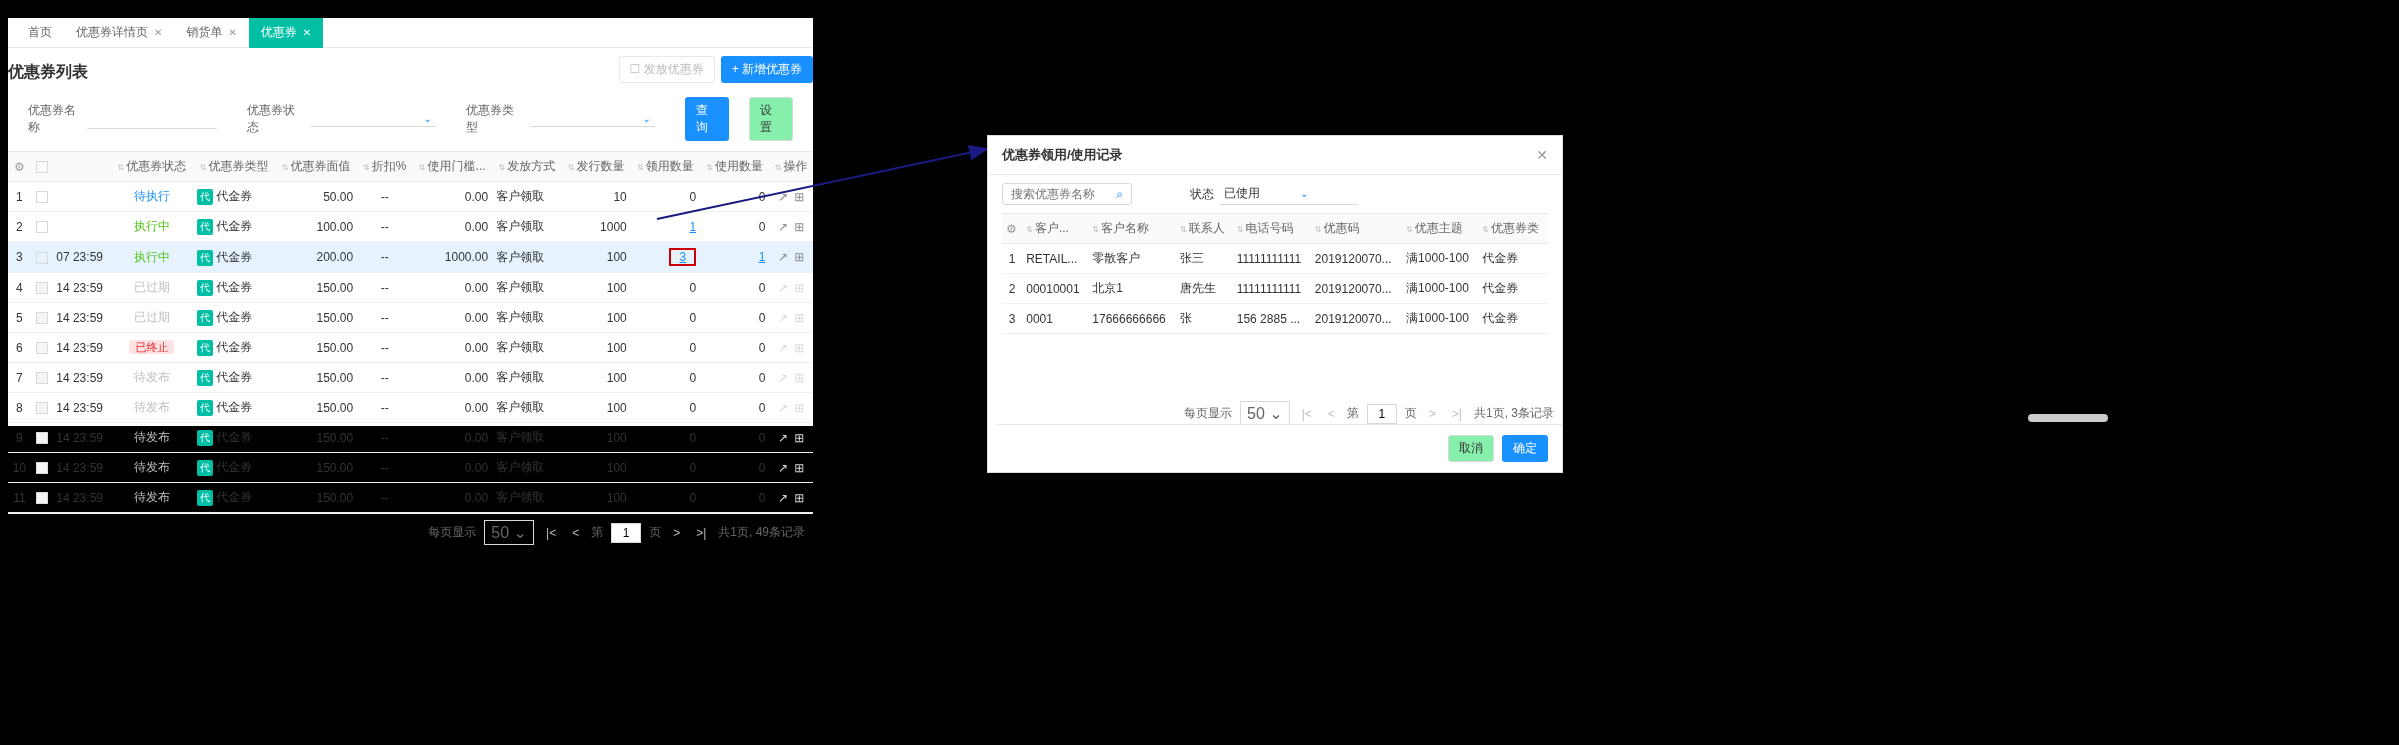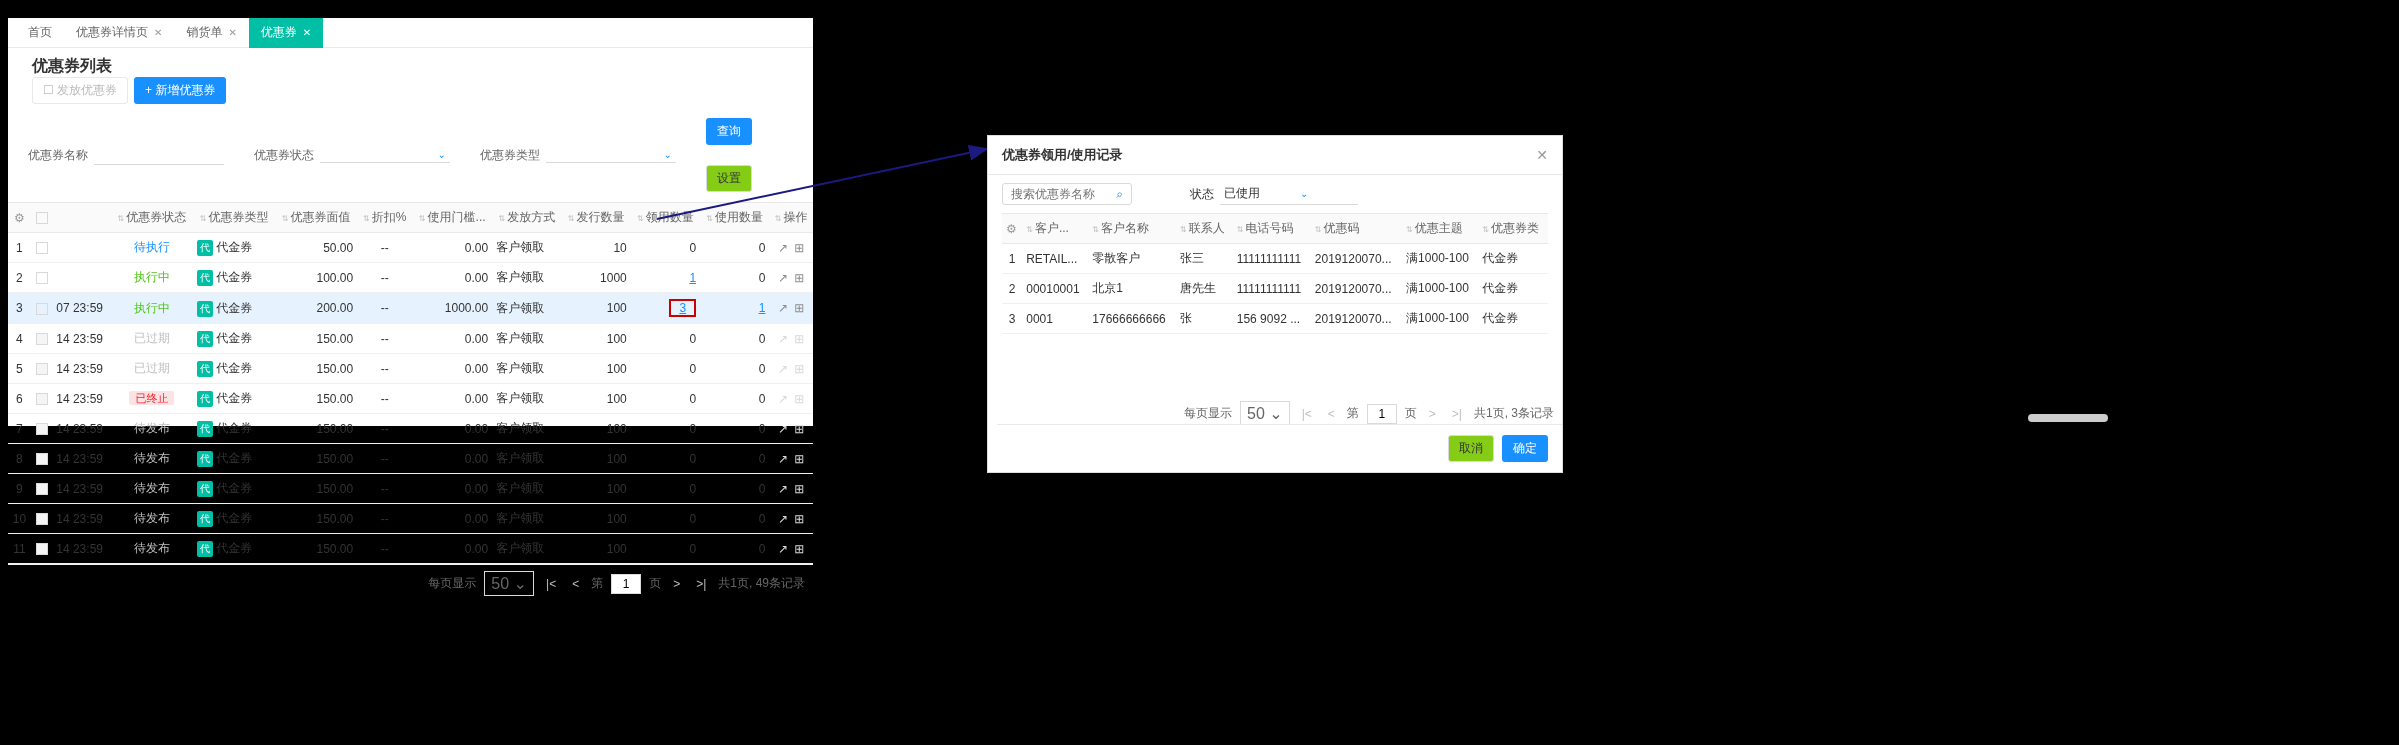--- a/index.html
+++ b/index.html
@@ -5,34 +5,34 @@
 * { box-sizing: border-box; margin: 0; padding: 0; }
 body { font-family: -apple-system, "PingFang SC", "Microsoft YaHei", sans-serif; font-size: 12px; color: #333; background: #000; }
 .canvas { position: relative; width: 2399px; height: 745px; }
 .panel-left { position: absolute; left: 8px; top: 18px; width: 805px; height: 408px; background: #fff; }
 .panel-right { position: absolute; left: 987px; top: 135px; width: 576px; height: 338px; background: #fff; border: 1px solid #ddd; }
 .tabs { display: flex; align-items: center; border-bottom: 1px solid #e8e8e8; height: 30px; padding: 0 8px; }
 .tab { padding: 0 12px; height: 30px; display: flex; align-items: center; font-size: 12px; color: #666; cursor: pointer; position: relative; }
 .tab .close { margin-left: 6px; color: #999; font-size: 10px; }
 .tab.active { background: #00bfa5; color: #fff; }
 .tab.active .close { color: #fff; }
-.header-row { display: flex; align-items: flex-start; justify-content: space-between; padding: 8px 24px; flex-direction: column; }
+.header-row { display: flex; align-items: flex-end; justify-content: space-between; padding: 8px 0; }
 .page-title { font-size: 16px; font-weight: 600; }
 .header-actions { display: flex; gap: 6px; align-items: center; }
 .btn { padding: 4px 10px; font-size: 12px; border-radius: 3px; cursor: pointer; border: 1px solid transparent; }
 .btn-disabled { color: #bbb; border-color: #e8e8e8; }
 .btn-primary { background: #1890ff; color: #fff; }
-.btn-default { background: #84cc16; border-color: #d9d9d9; color: #333; }
+.btn-default { background: #86efac; border-color: #d9d9d9; color: #333; }
 .filters { display: flex; align-items: center; gap: 30px; padding: 6px 20px 10px 20px; }
 .filter-item { display: flex; align-items: center; gap: 6px; }
 .filter-label { color: #666; }
 .filter-input { border: none; border-bottom: 1px solid #d9d9d9; width: 130px; padding: 2px 4px; font-size: 12px; outline: none; }
 .filter-select { border: none; border-bottom: 1px solid #d9d9d9; width: 130px; padding: 2px 4px; font-size: 12px; outline: none; background: #fff; display: flex; justify-content: flex-end; cursor: pointer; }
 .chev { color: #1890ff; font-size: 10px; }
-.filter-btns { display: flex; flex-direction: column; gap: 20px; }
+.filter-btns { display: flex; flex-direction: row; gap: 20px; }
 .table { width: 100%; border-collapse: collapse; font-size: 12px; }
 .table th { background: #fafafa; padding: 6px 4px; font-weight: 400; color: #666; border-top: 1px solid #e8e8e8; border-bottom: 1px solid #e8e8e8; white-space: nowrap; }
 .table td { padding: 6px 4px; border-bottom: 1px solid #f0f0f0; text-align: center; white-space: nowrap; }
 .table td.left { text-align: left; }
 .table td.right { text-align: right; }
 .sort-ic { color: #bfbfbf; font-size: 8px; display: inline-block; margin-right: 2px; }
 .gear { color: #999; }
 .chk { width: 12px; height: 12px; border: 1px solid #d9d9d9; display: inline-block; vertical-align: middle; }
 .chk.disabled { background: #f5f5f5; }
 .tag { display: inline-block; width: 16px; height: 16px; background: #00bfa5; color: #fff; border-radius: 2px; font-size: 10px; line-height: 16px; text-align: center; }
@@ -383,21 +383,21 @@
               <td class="left">11111111111</td>
               <td class="left">2019120070...</td>
               <td class="left">满1000-100</td>
               <td class="left">代金券</td>
             </tr>
             <tr>
               <td>3</td>
               <td class="left">0001</td>
               <td class="left">17666666666</td>
               <td class="left">张</td>
-              <td class="left">156 9092 ...</td>
+              <td class="left">156 2885 ...</td>
               <td class="left">2019120070...</td>
               <td class="left">满1000-100</td>
               <td class="left">代金券</td>
             </tr>
           </tbody>
       </table>
     </div>
     <div class="scroll-track"></div>
     <div class="pagination" style="position:absolute; bottom:40px; left:0; right:0; border:none;">
       <span>每页显示</span>

